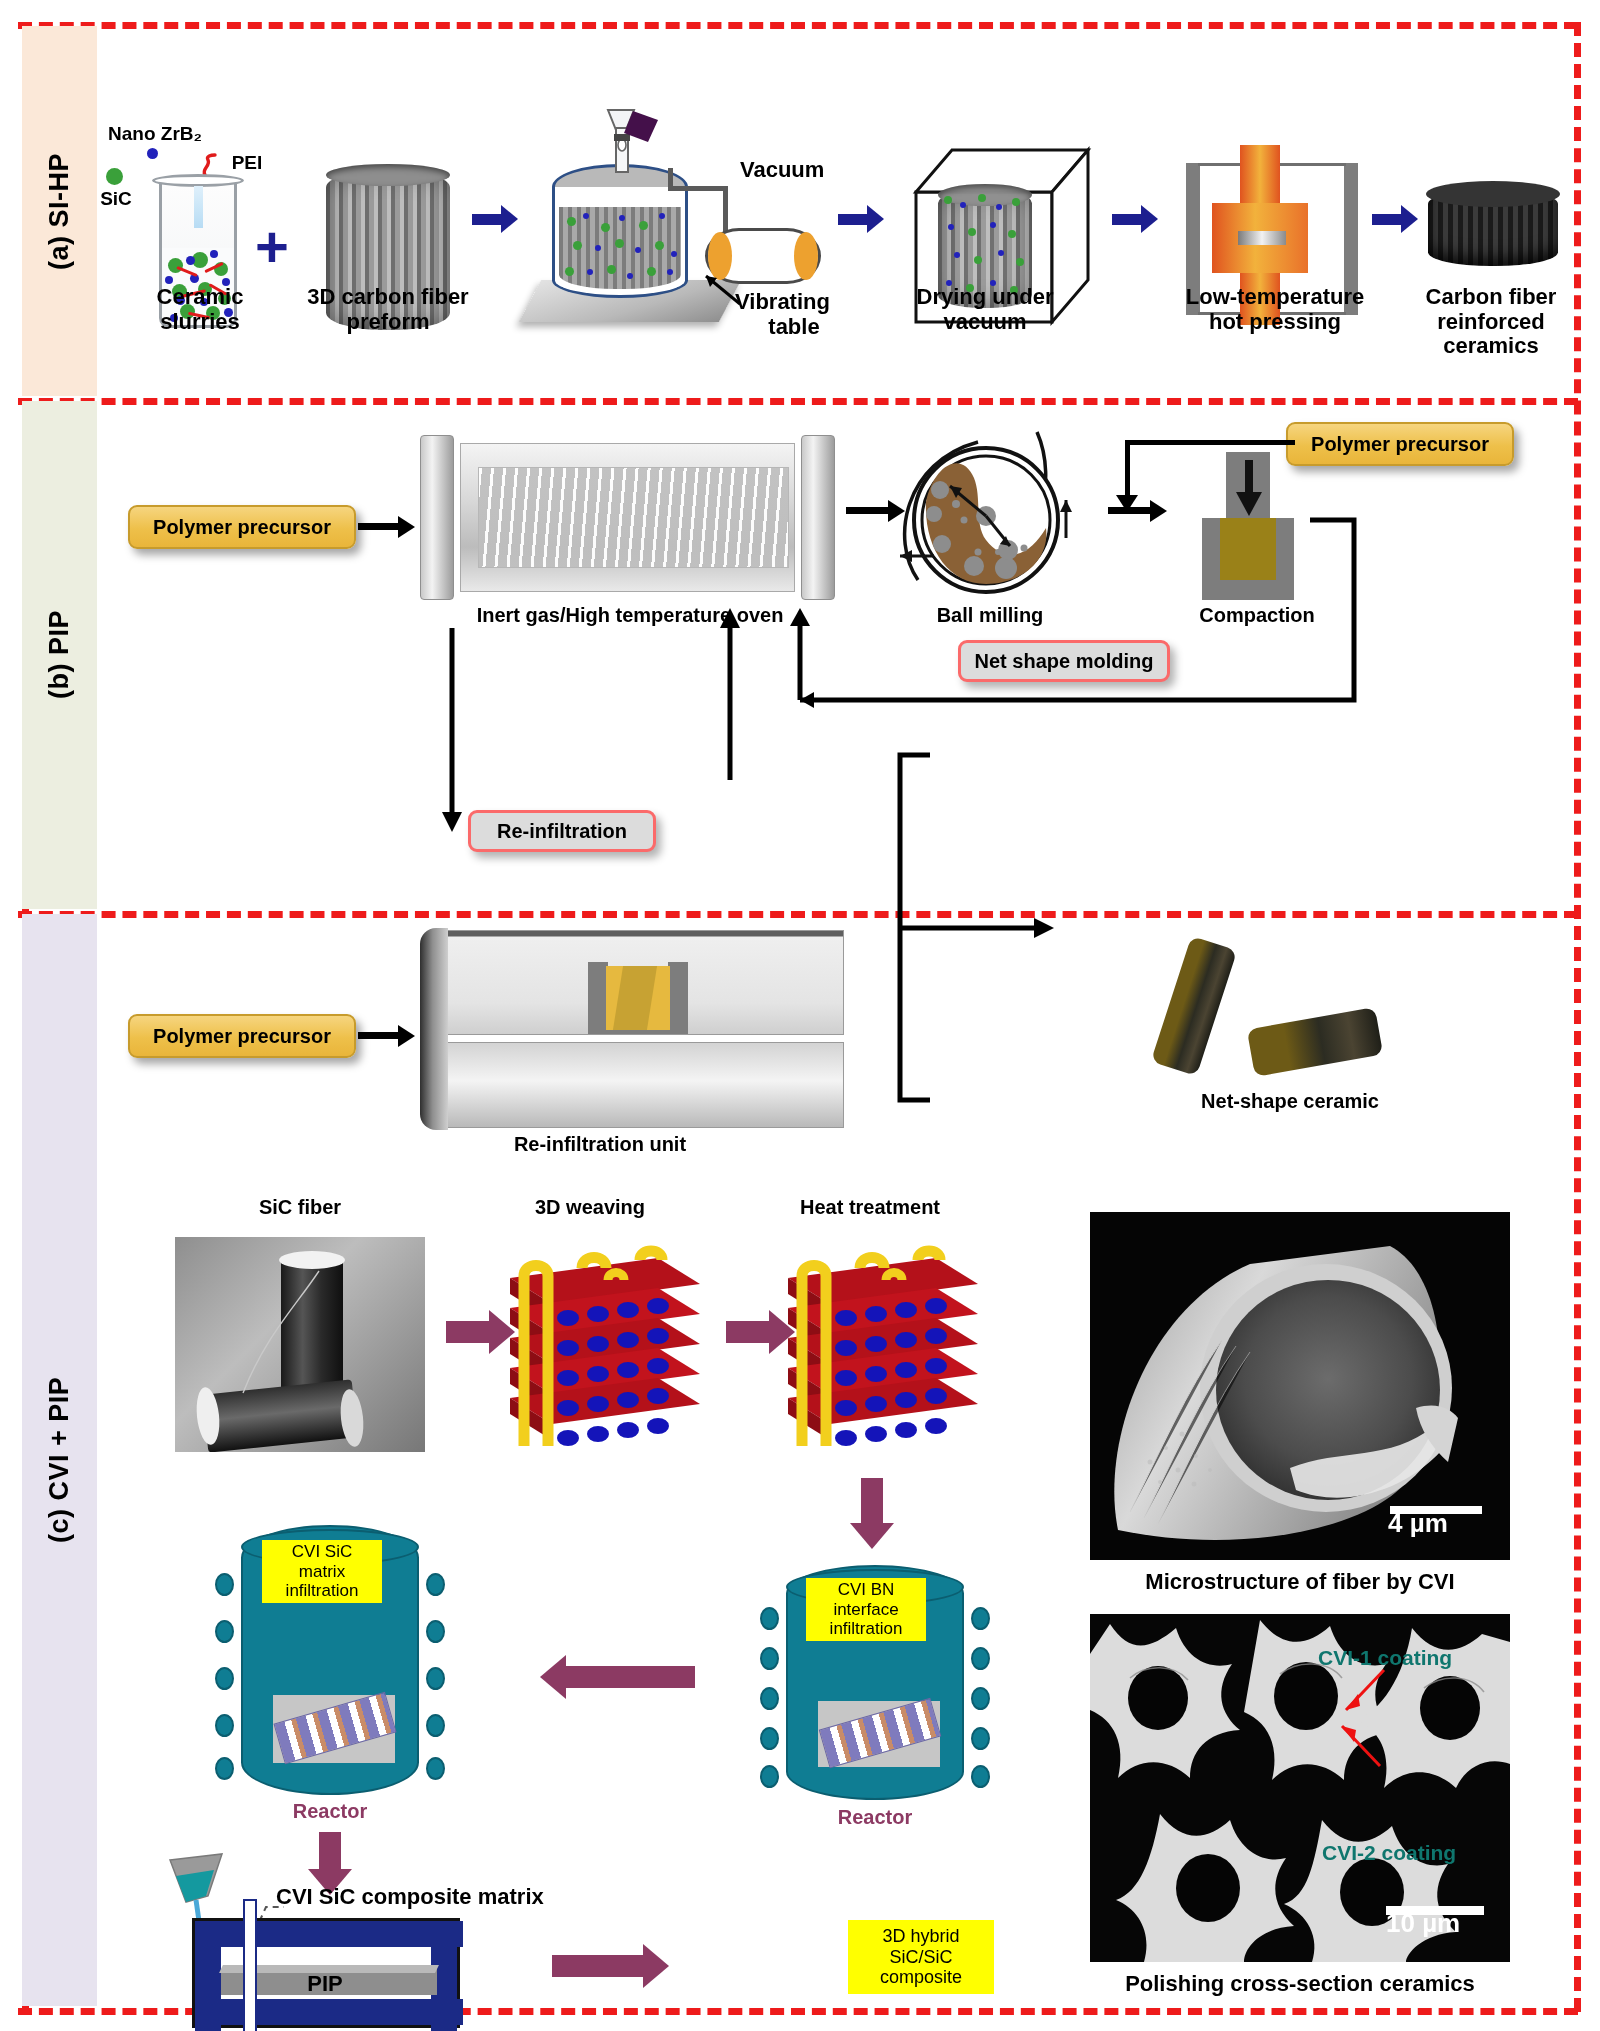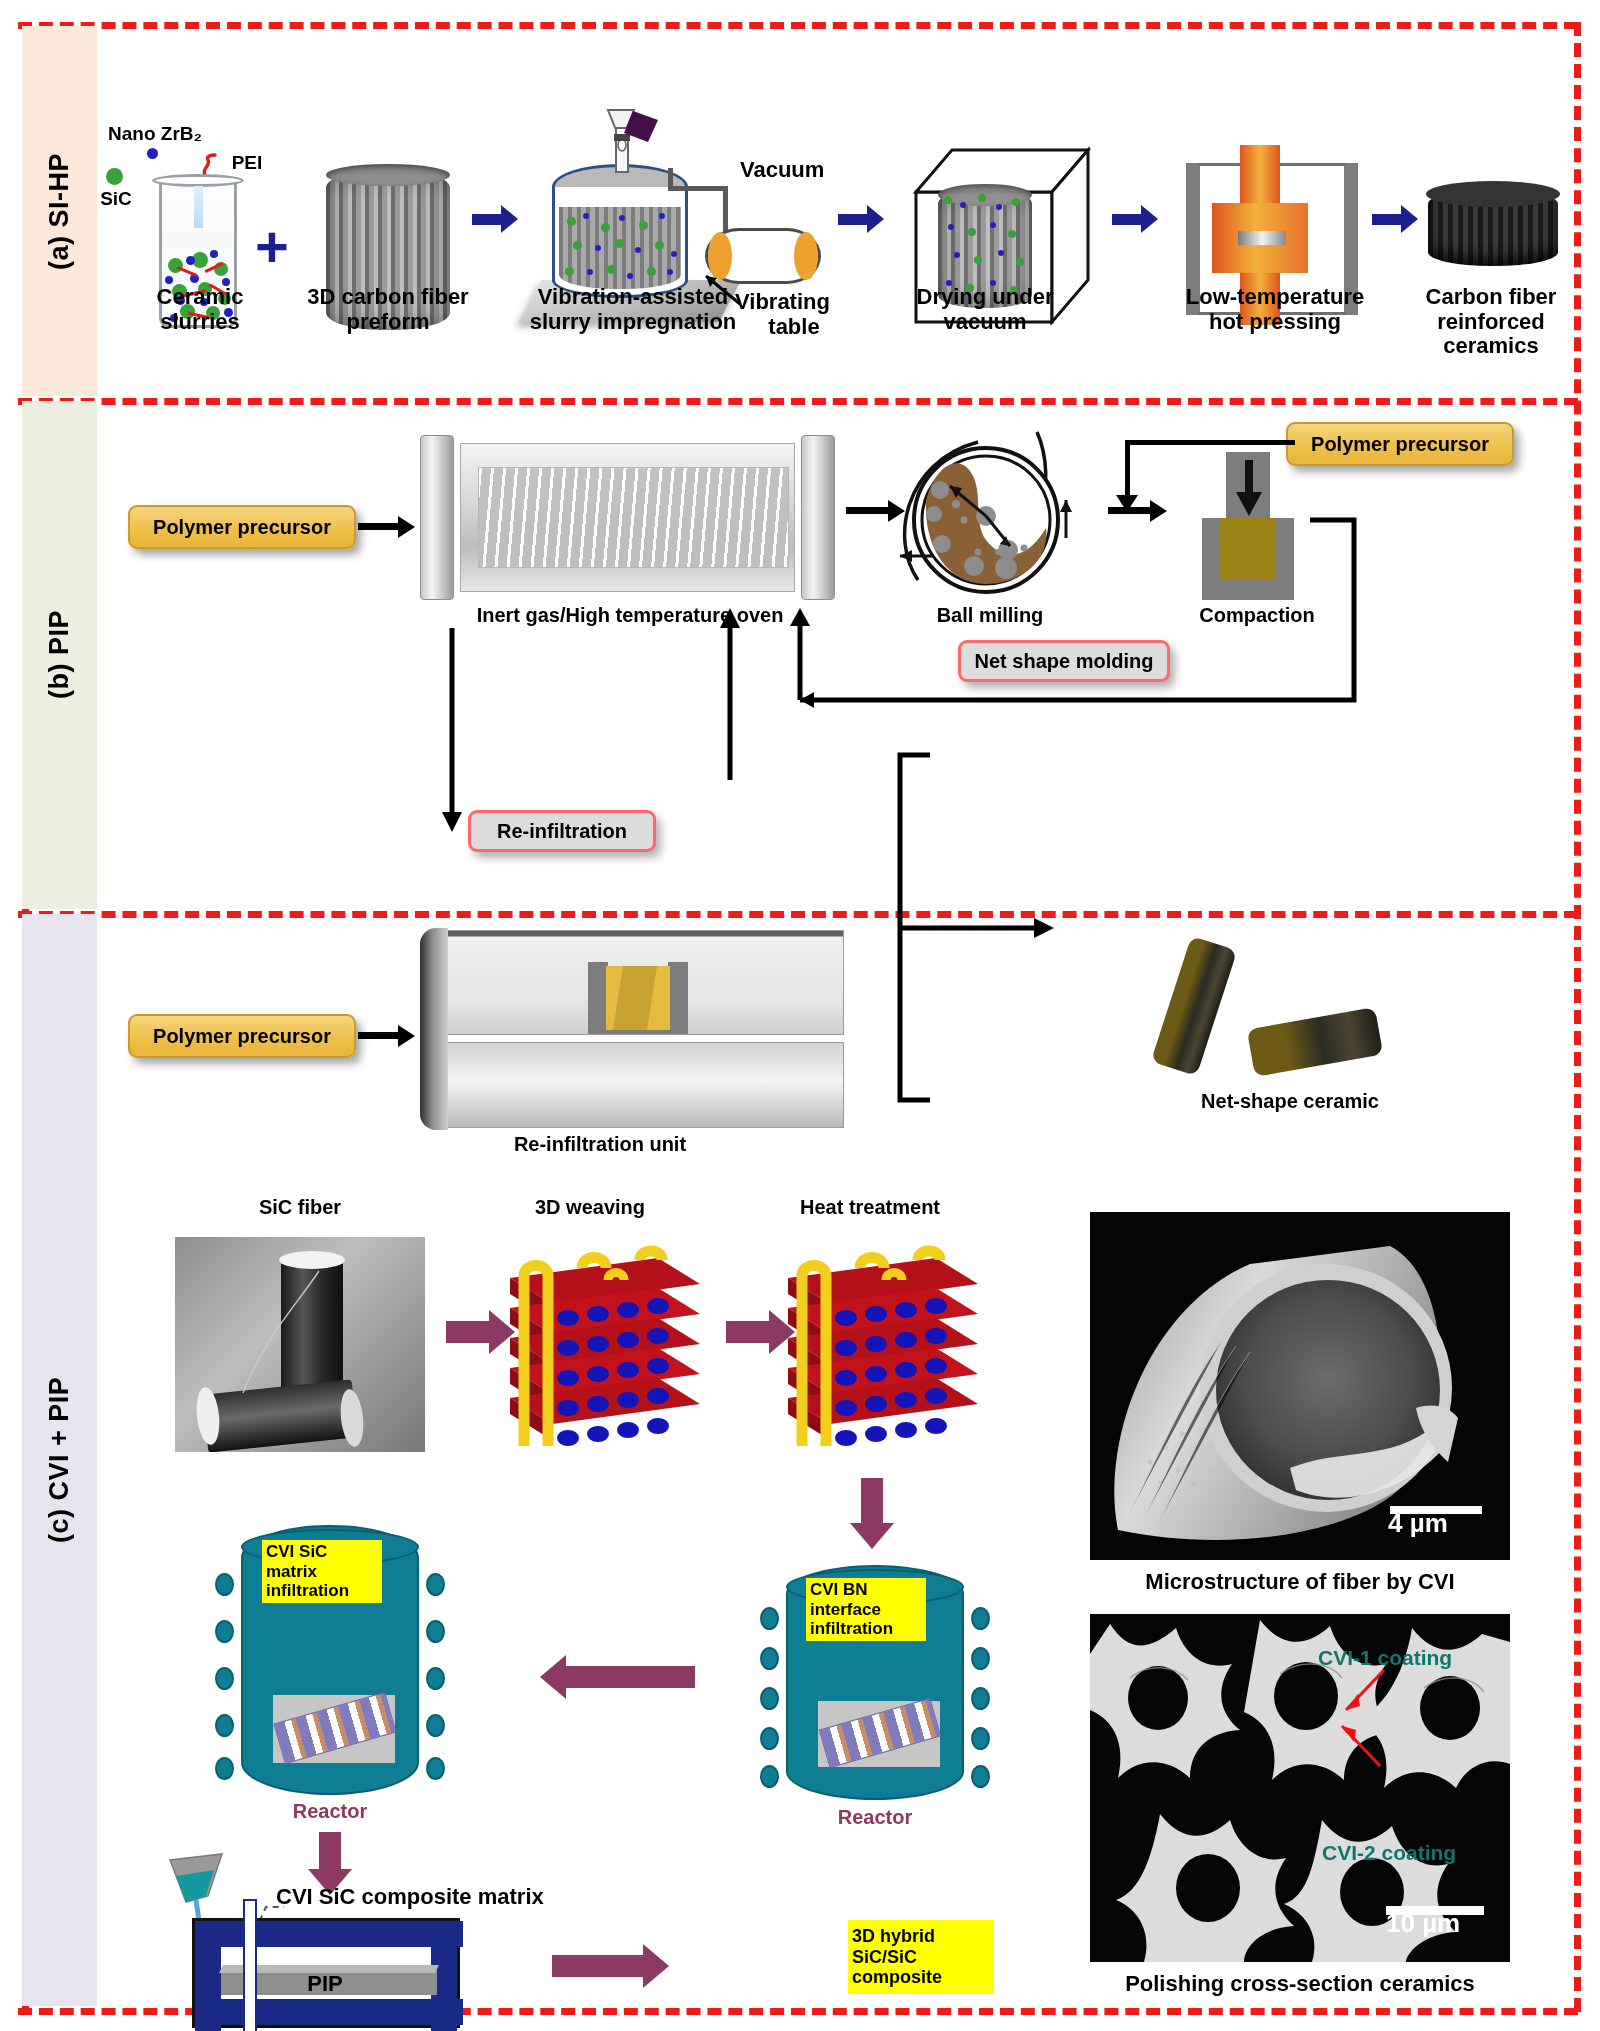--- a/index.html
+++ b/index.html
@@ -253,21 +253,21 @@
     position:absolute; left:26px; right:26px; top:4px; height:36px;
     border:2px solid #0b5e70; border-radius:50%;
     background:#0f7d93;
   }
   .coilDot {
     position:absolute; width:19px; height:23px; border-radius:50%;
     background:#0f7d93; border:2px solid #0b5e70;
   }
   .ylabel {
     position:absolute; background:#ffff00;
-    font-weight:bold; font-size:17px; color:#000;
+    font-weight:normal; font-size:17px; text-align:center; color:#000;
     line-height:1.15; padding:2px 4px;
   }
   .sample-window {
     position:absolute; background:#c6c6c6;
   }
   .sample-tilt {
     position:absolute;
     background:repeating-linear-gradient(90deg,#7f7bbd 0 10px,#ffffff 10px 17px,#c98c68 17px 22px);
     transform:rotate(-16deg);
     border:1px solid #6b67a5;
@@ -474,24 +474,20 @@
   <div class="disc" style="left:1428px; top:190px; width:130px; height:76px;"></div>
 
   <div class="cap s22" style="left:120px; top:285px; width:160px;">
     <div>Ceramic</div>
       <div>slurries</div>
     </div>
   <div class="cap s22" style="left:278px; top:285px; width:220px;">
     <div>3D carbon fiber</div>
       <div>preform</div>
     </div>
-  <div class="cap s22" style="left:498px; top:285px; width:270px;">
-    <div>Vibration-assisted</div>
-      <div>slurry impregnation</div>
-    </div>
   <div class="cap s22" style="left:880px; top:285px; width:210px;">
     <div>Drying under</div>
       <div>vacuum</div>
     </div>
   <div class="cap s22" style="left:1160px; top:285px; width:230px;">
     <div>Low-temperature</div>
       <div>hot pressing</div>
     </div>
   <div class="cap s22" style="left:1408px; top:285px; width:166px;">
     <div>Carbon fiber</div>

